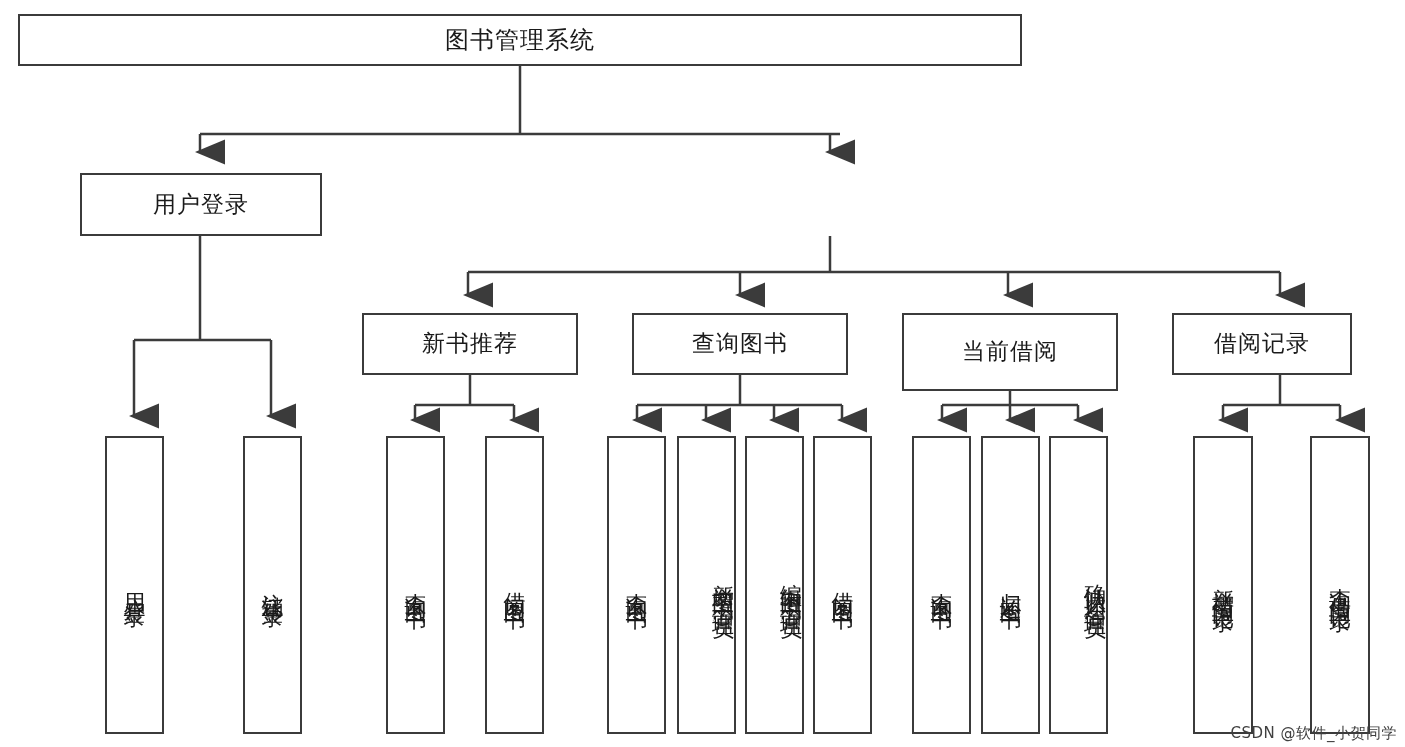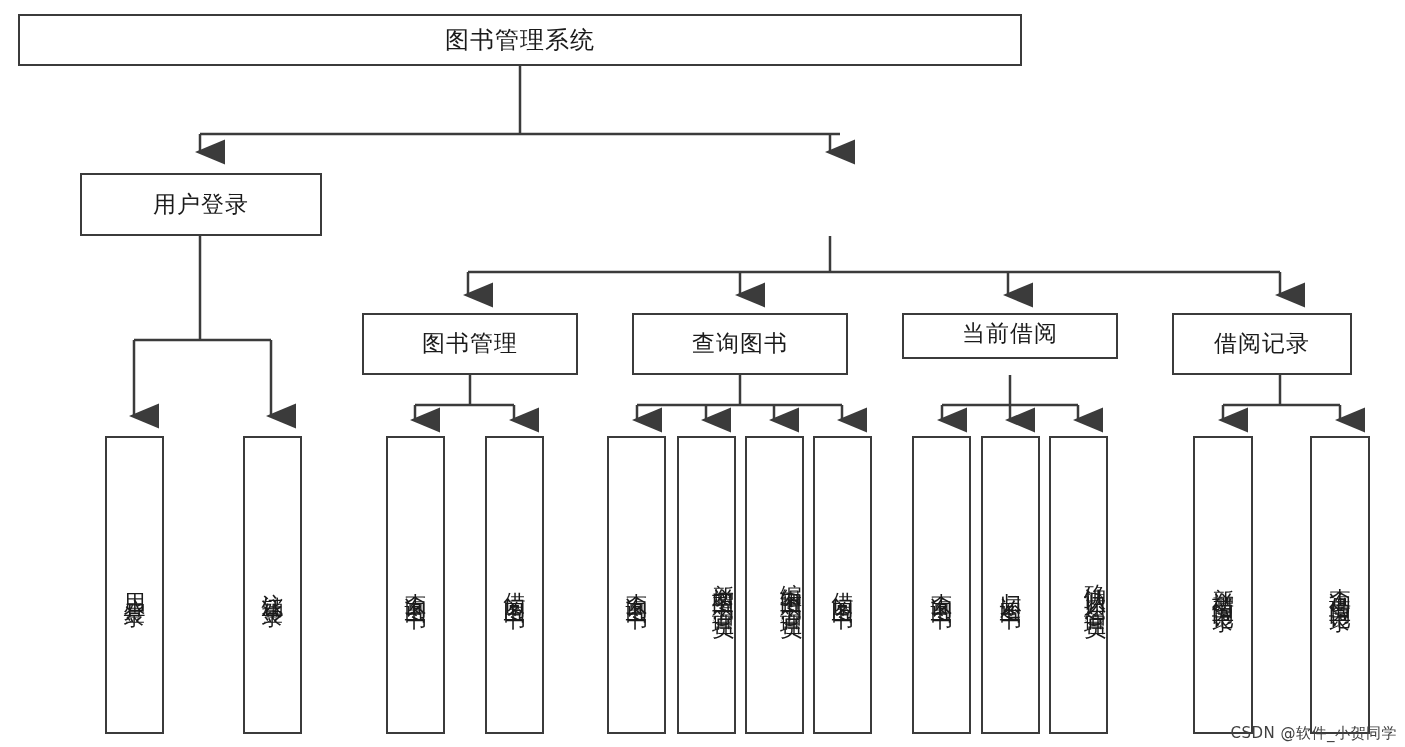--- a/index.html
+++ b/index.html
@@ -131,26 +131,26 @@
 
   <div class="node horiz root" style="left:18px; top:14px; width:1004px; height:52px;">
     <span>图书管理系统</span>
   </div>
 
   <div class="node horiz" style="left:80px; top:173px; width:242px; height:63px;">
     <span>用户登录</span>
   </div>
 
   <div class="node horiz" style="left:362px; top:313px; width:216px; height:62px;">
-    <span>图书管理</span>
+    <span>新书推荐</span>
   </div>
   <div class="node horiz" style="left:632px; top:313px; width:216px; height:62px;">
     <span>查询图书</span>
   </div>
-  <div class="node horiz" style="left:902px; top:313px; width:216px; height:46px;font-family:Liberation Mono, monospace;">
+  <div class="node horiz" style="left:902px; top:313px; width:216px; height:78px;">
     <span>当前借阅</span>
   </div>
   <div class="node horiz" style="left:1172px; top:313px; width:180px; height:62px;">
     <span>借阅记录</span>
   </div>
 
   <div class="node vert centered" style="left:105px; top:436px; width:59px; height:298px;">
     <span class="vtext">用户登录</span>
   </div>
   <div class="node vert centered" style="left:243px; top:436px; width:59px; height:298px;">

